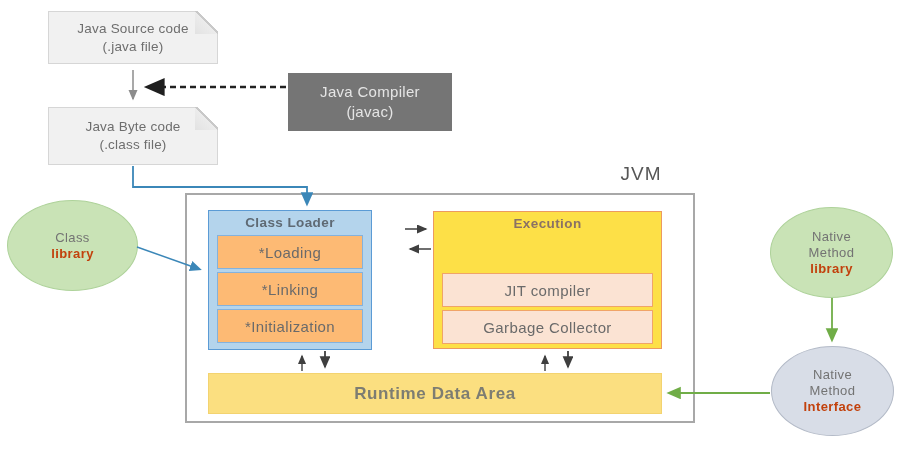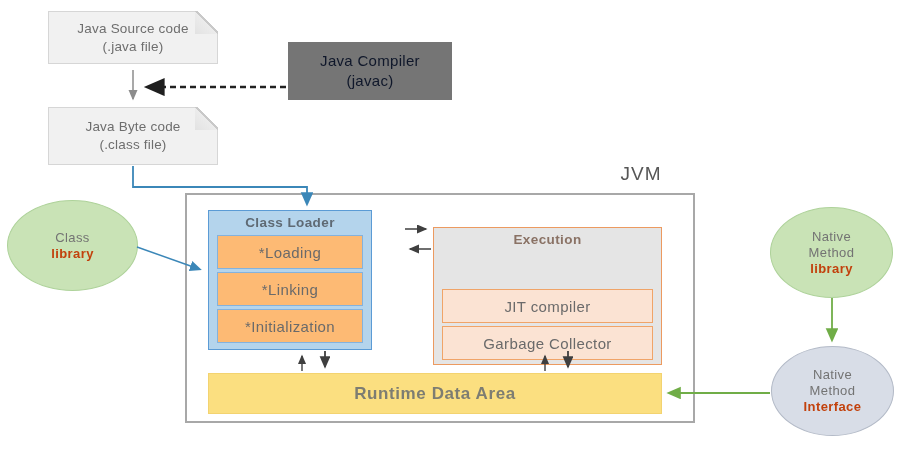--- a/index.html
+++ b/index.html
@@ -17,22 +17,22 @@
   }
   .fold{
     position:absolute;top:0;right:0;width:23px;height:23px;
     background:linear-gradient(to bottom left,
       #ffffff 44%,#c9c9c9 44%,#c9c9c9 52%,#ececec 52%,#e2e2e2 100%);
   }
   #src-file{top:11px;height:53px;}
   #byte-file{top:107px;height:58px;}
   
   #compiler{
-    left:288px;top:42px;width:164px;height:58px;background:#757575;
-    color:#0f172a;font-size:15px;line-height:20px;letter-spacing:.3px;
+    left:288px;top:73px;width:164px;height:58px;background:#757575;
+    color:#e5e5e5;font-size:15px;line-height:20px;letter-spacing:.3px;
   }
   
   .ellipse{
     border-radius:50%;font-size:13px;line-height:16px;color:#737373;letter-spacing:.4px;
   }
   #class-lib{left:7px;top:200px;width:131px;height:91px;background:#c9e3b6;border:1.5px solid #aed29a;}
   #native-lib{left:770px;top:207px;width:123px;height:91px;background:#c9e3b6;border:1.5px solid #aed29a;}
   #native-if{left:771px;top:346px;width:123px;height:90px;background:#d8dde7;border:1.5px solid #b3bac7;}
   .ellipse .bold{font-weight:bold;color:#c2410c;text-align:center;}
   
@@ -41,22 +41,22 @@
     position:absolute;left:596px;top:163px;width:90px;text-align:center;
     font-size:19px;color:#565656;letter-spacing:1px;
   }
   
   #class-loader{
     left:208px;top:210px;width:164px;height:140px;
     background:#b4d4ec;border:1.5px solid #5b9bd5;justify-content:flex-start;
   }
   
   #execution{
-    left:433px;top:227px;width:229px;height:138px;
-    background:#e5e5e5;border:1.5px solid #ec9a60;justify-content:flex-start;
+    left:433px;top:211px;width:229px;height:138px;
+    background:#fde047;border:1.5px solid #ec9a60;justify-content:flex-start;
   }
   .group-title{
     width:100%;height:23px;line-height:24px;font-size:13.5px;font-weight:bold;
     color:#5f6a74;letter-spacing:.4px;
   }
   #execution .group-title{color:#8a7265;}
   .sub-box{
     position:absolute;left:8px;right:8px;height:34px;display:flex;align-items:center;
     justify-content:center;font-size:15px;color:#6a6a6a;letter-spacing:.4px;box-sizing:border-box;
   }

